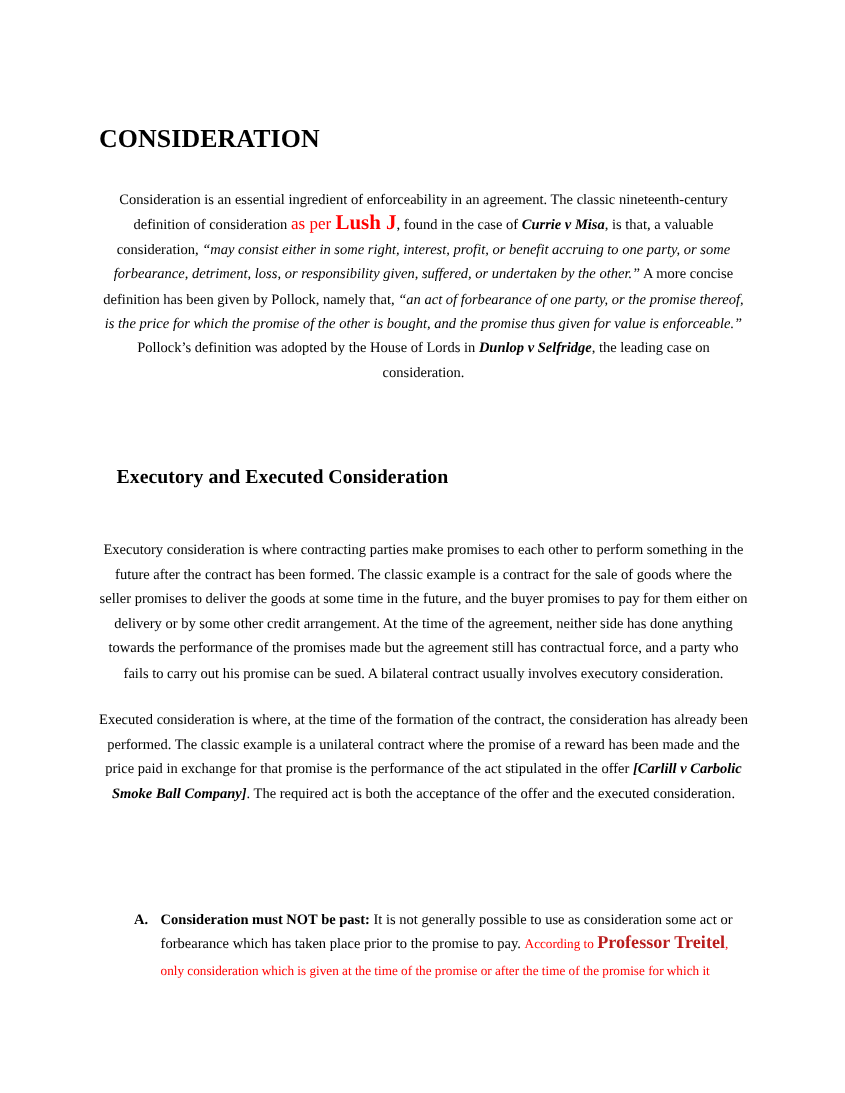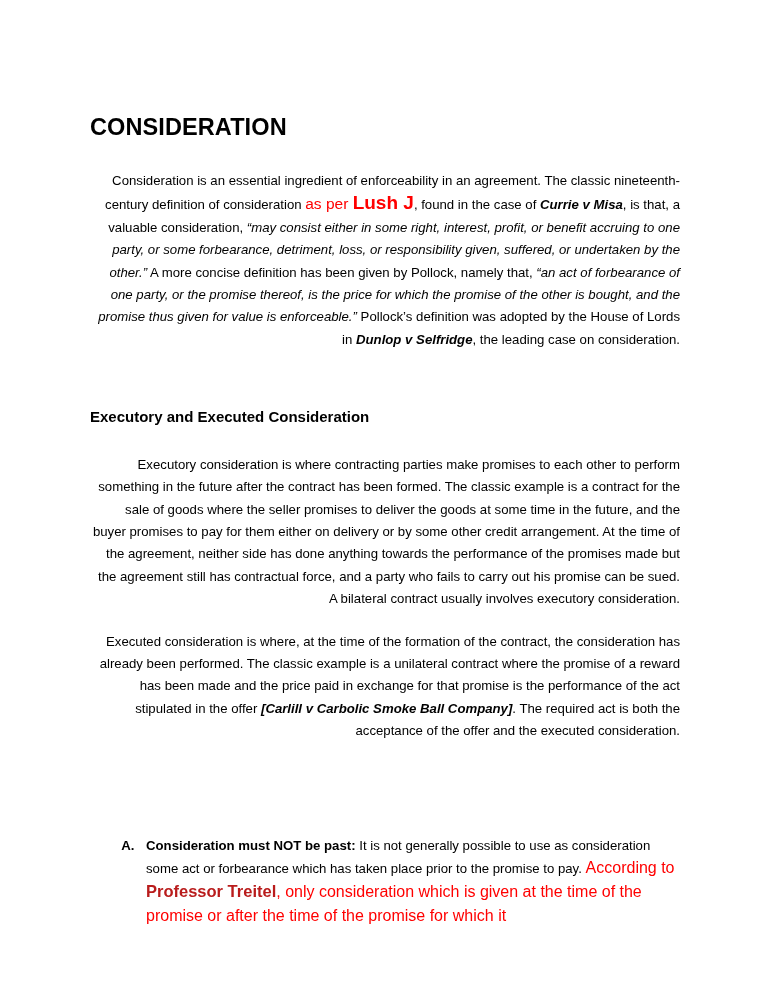--- a/index.html
+++ b/index.html
@@ -15,40 +15,41 @@
     -webkit-font-smoothing: antialiased;
   }
   .page {
     position: relative;
     width: 768px;
     height: 994px;
     background: #ffffff;
     box-sizing: border-box;
     padding: 0 88px 0 90px;
     overflow: hidden;
+    font-family: Liberation Serif, serif;
   }
   .doc-title {
     font-size: 23.5px;
     font-weight: bold;
     letter-spacing: 0.1px;
     margin: 0;
     padding-top: 114px;
     line-height: 1.15;
   }
   h2.section-heading {
-    font-size: 15px;
+    font-size: 18px;
     font-weight: bold;
-    margin: 0;
+    margin: 16px;
     line-height: 1.3;
   }
   p.body-para {
     font-size: 13.2px;
     line-height: 22.4px;
     margin: 0;
-    text-align: right;
+    text-align: center;
     color: #000000;
   }
   .sp-after-title { height: 29px; }
   .sp-para { height: 20px; }
   .sp-big { height: 56px; }
   .sp-heading-gap { height: 27px; }
   .sp-before-rules { height: 64px; }
   .sp-after-rules { height: 28px; }
   .ital { font-style: italic; }
   .bi { font-weight: bold; font-style: italic; }
@@ -56,21 +57,21 @@
     color: #FF0000;
     font-size: 15.5px;
   }
   .red-name {
     color: #FF0000;
     font-weight: bold;
     font-size: 19px;
   }
   .red-big {
     color: #FF0000;
-    font-size: 16px;
+    font-size: 12px;
     line-height: 24px;
   }
   .red-big-bold {
     color: #b91c1c;
     font-size: 16.5px;
     font-weight: bold;
   }
 
   ol.rules-list {
     margin: 0;

